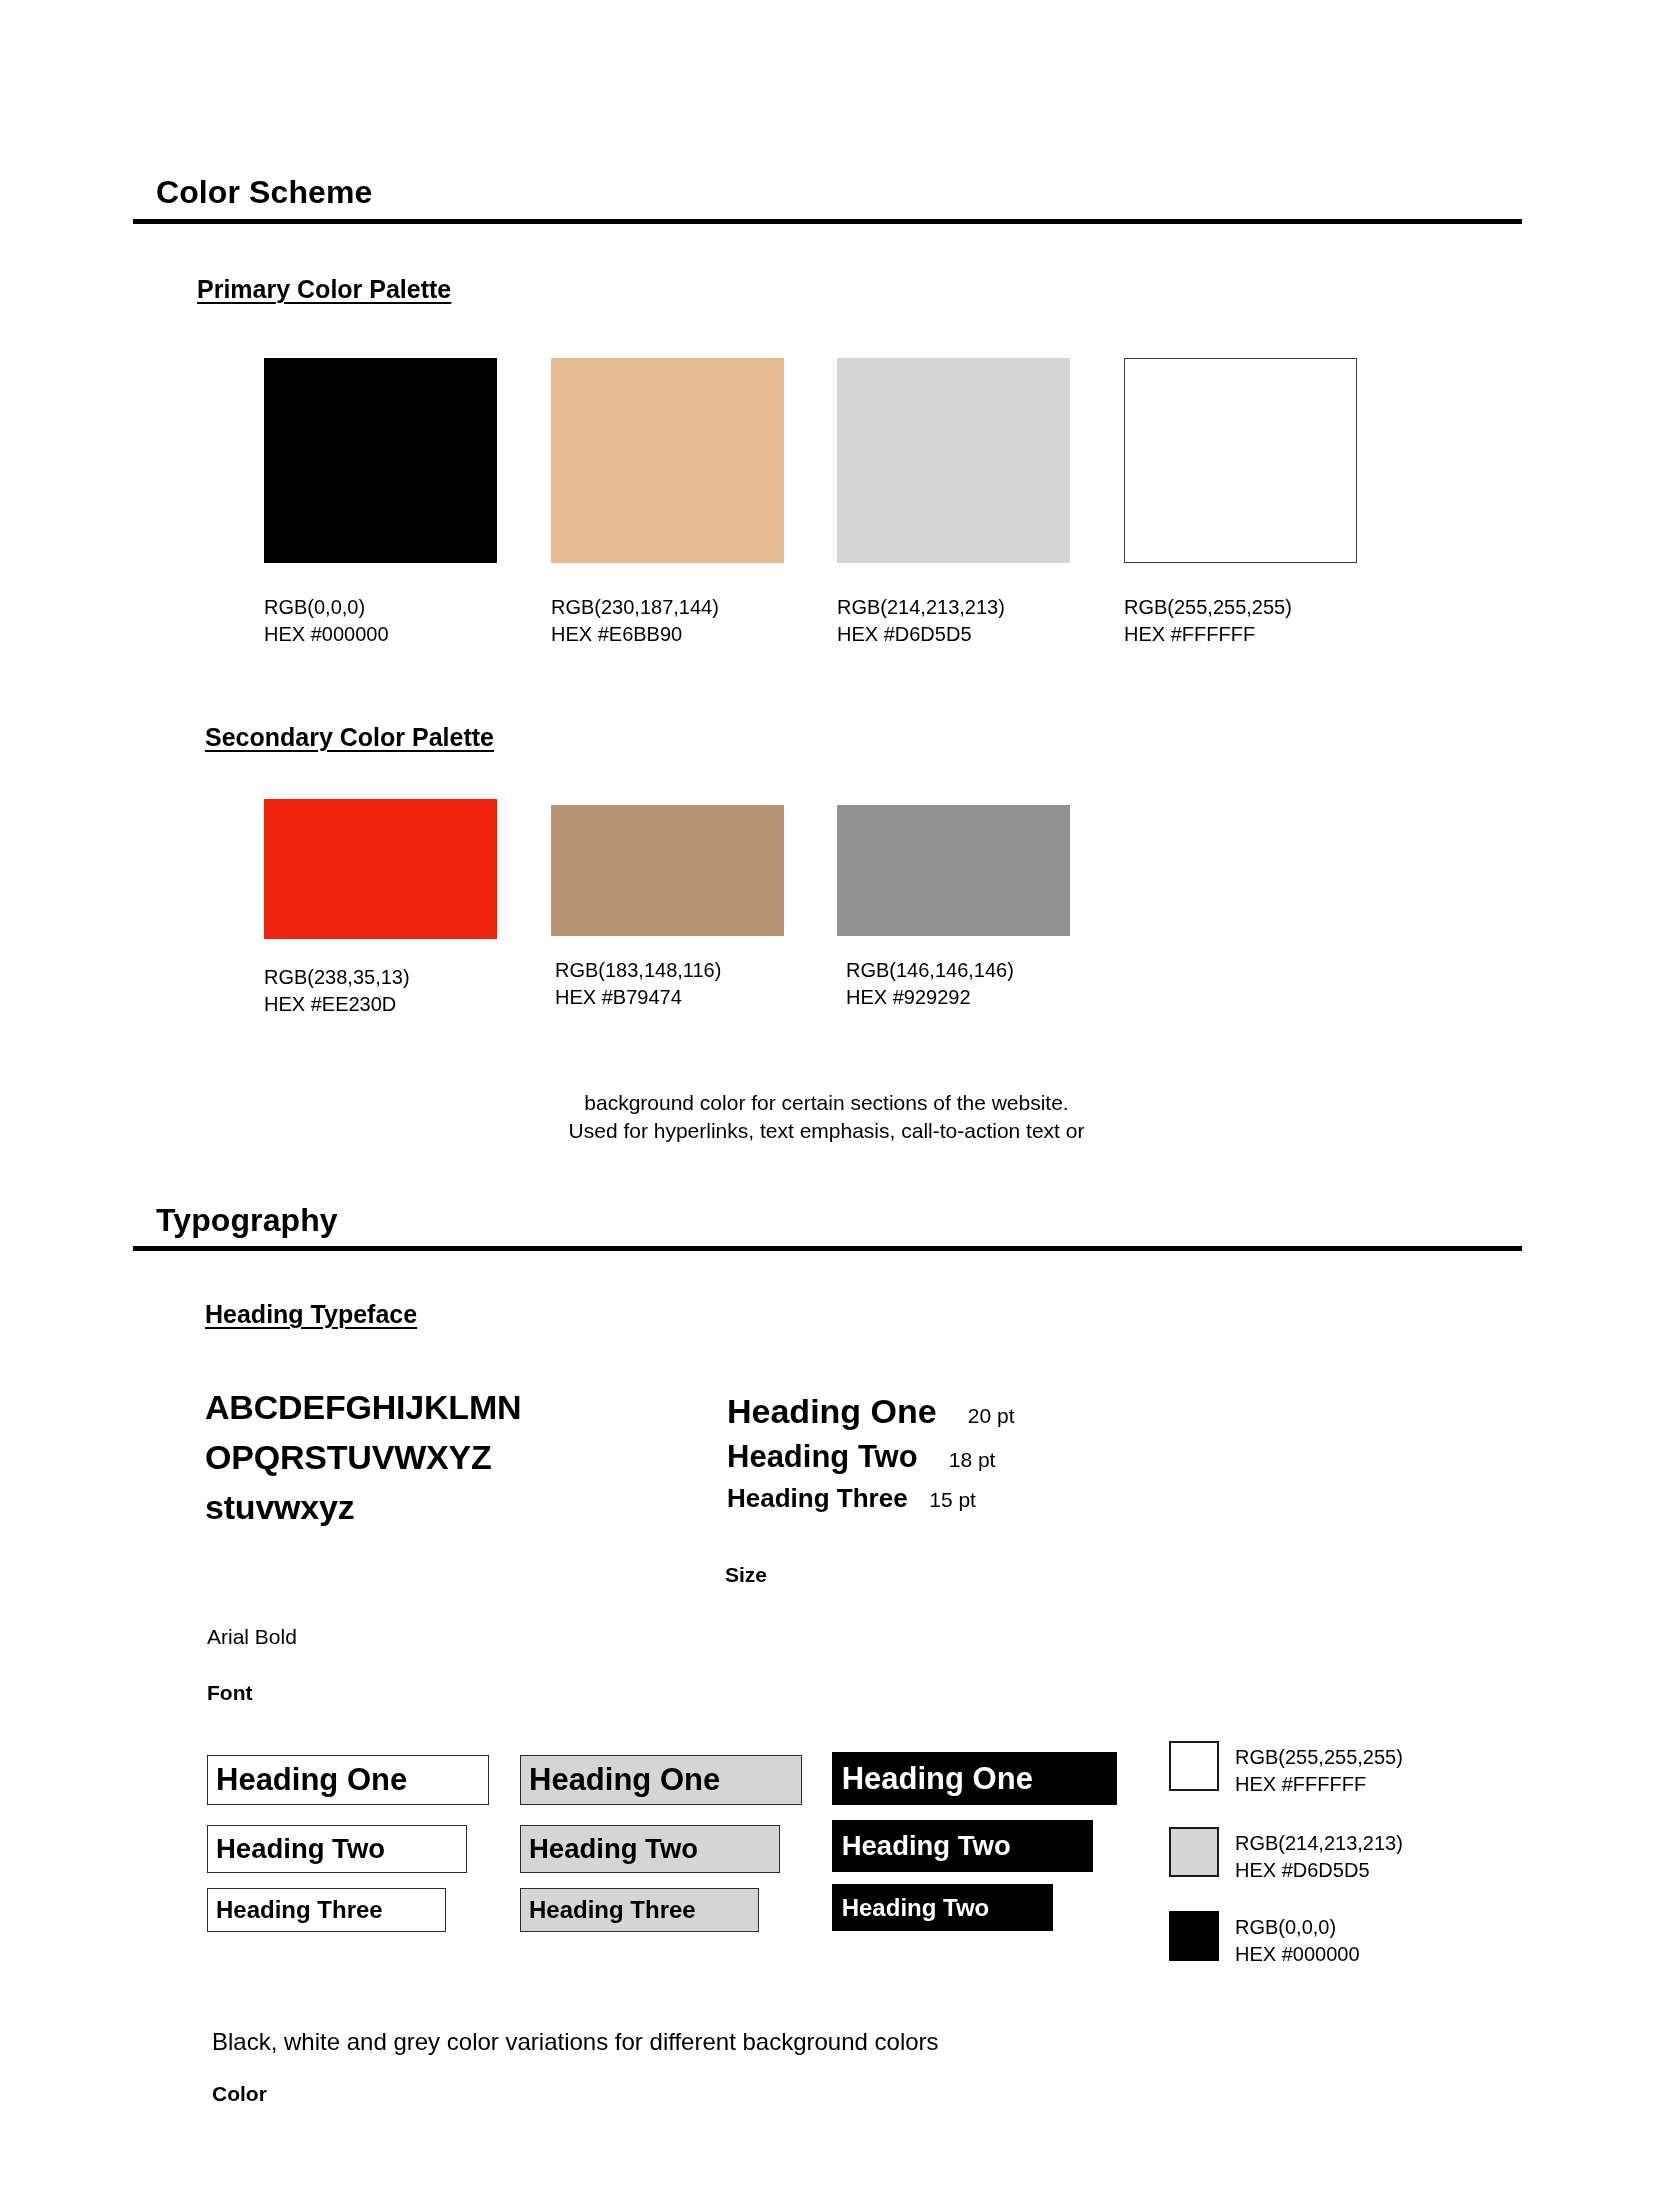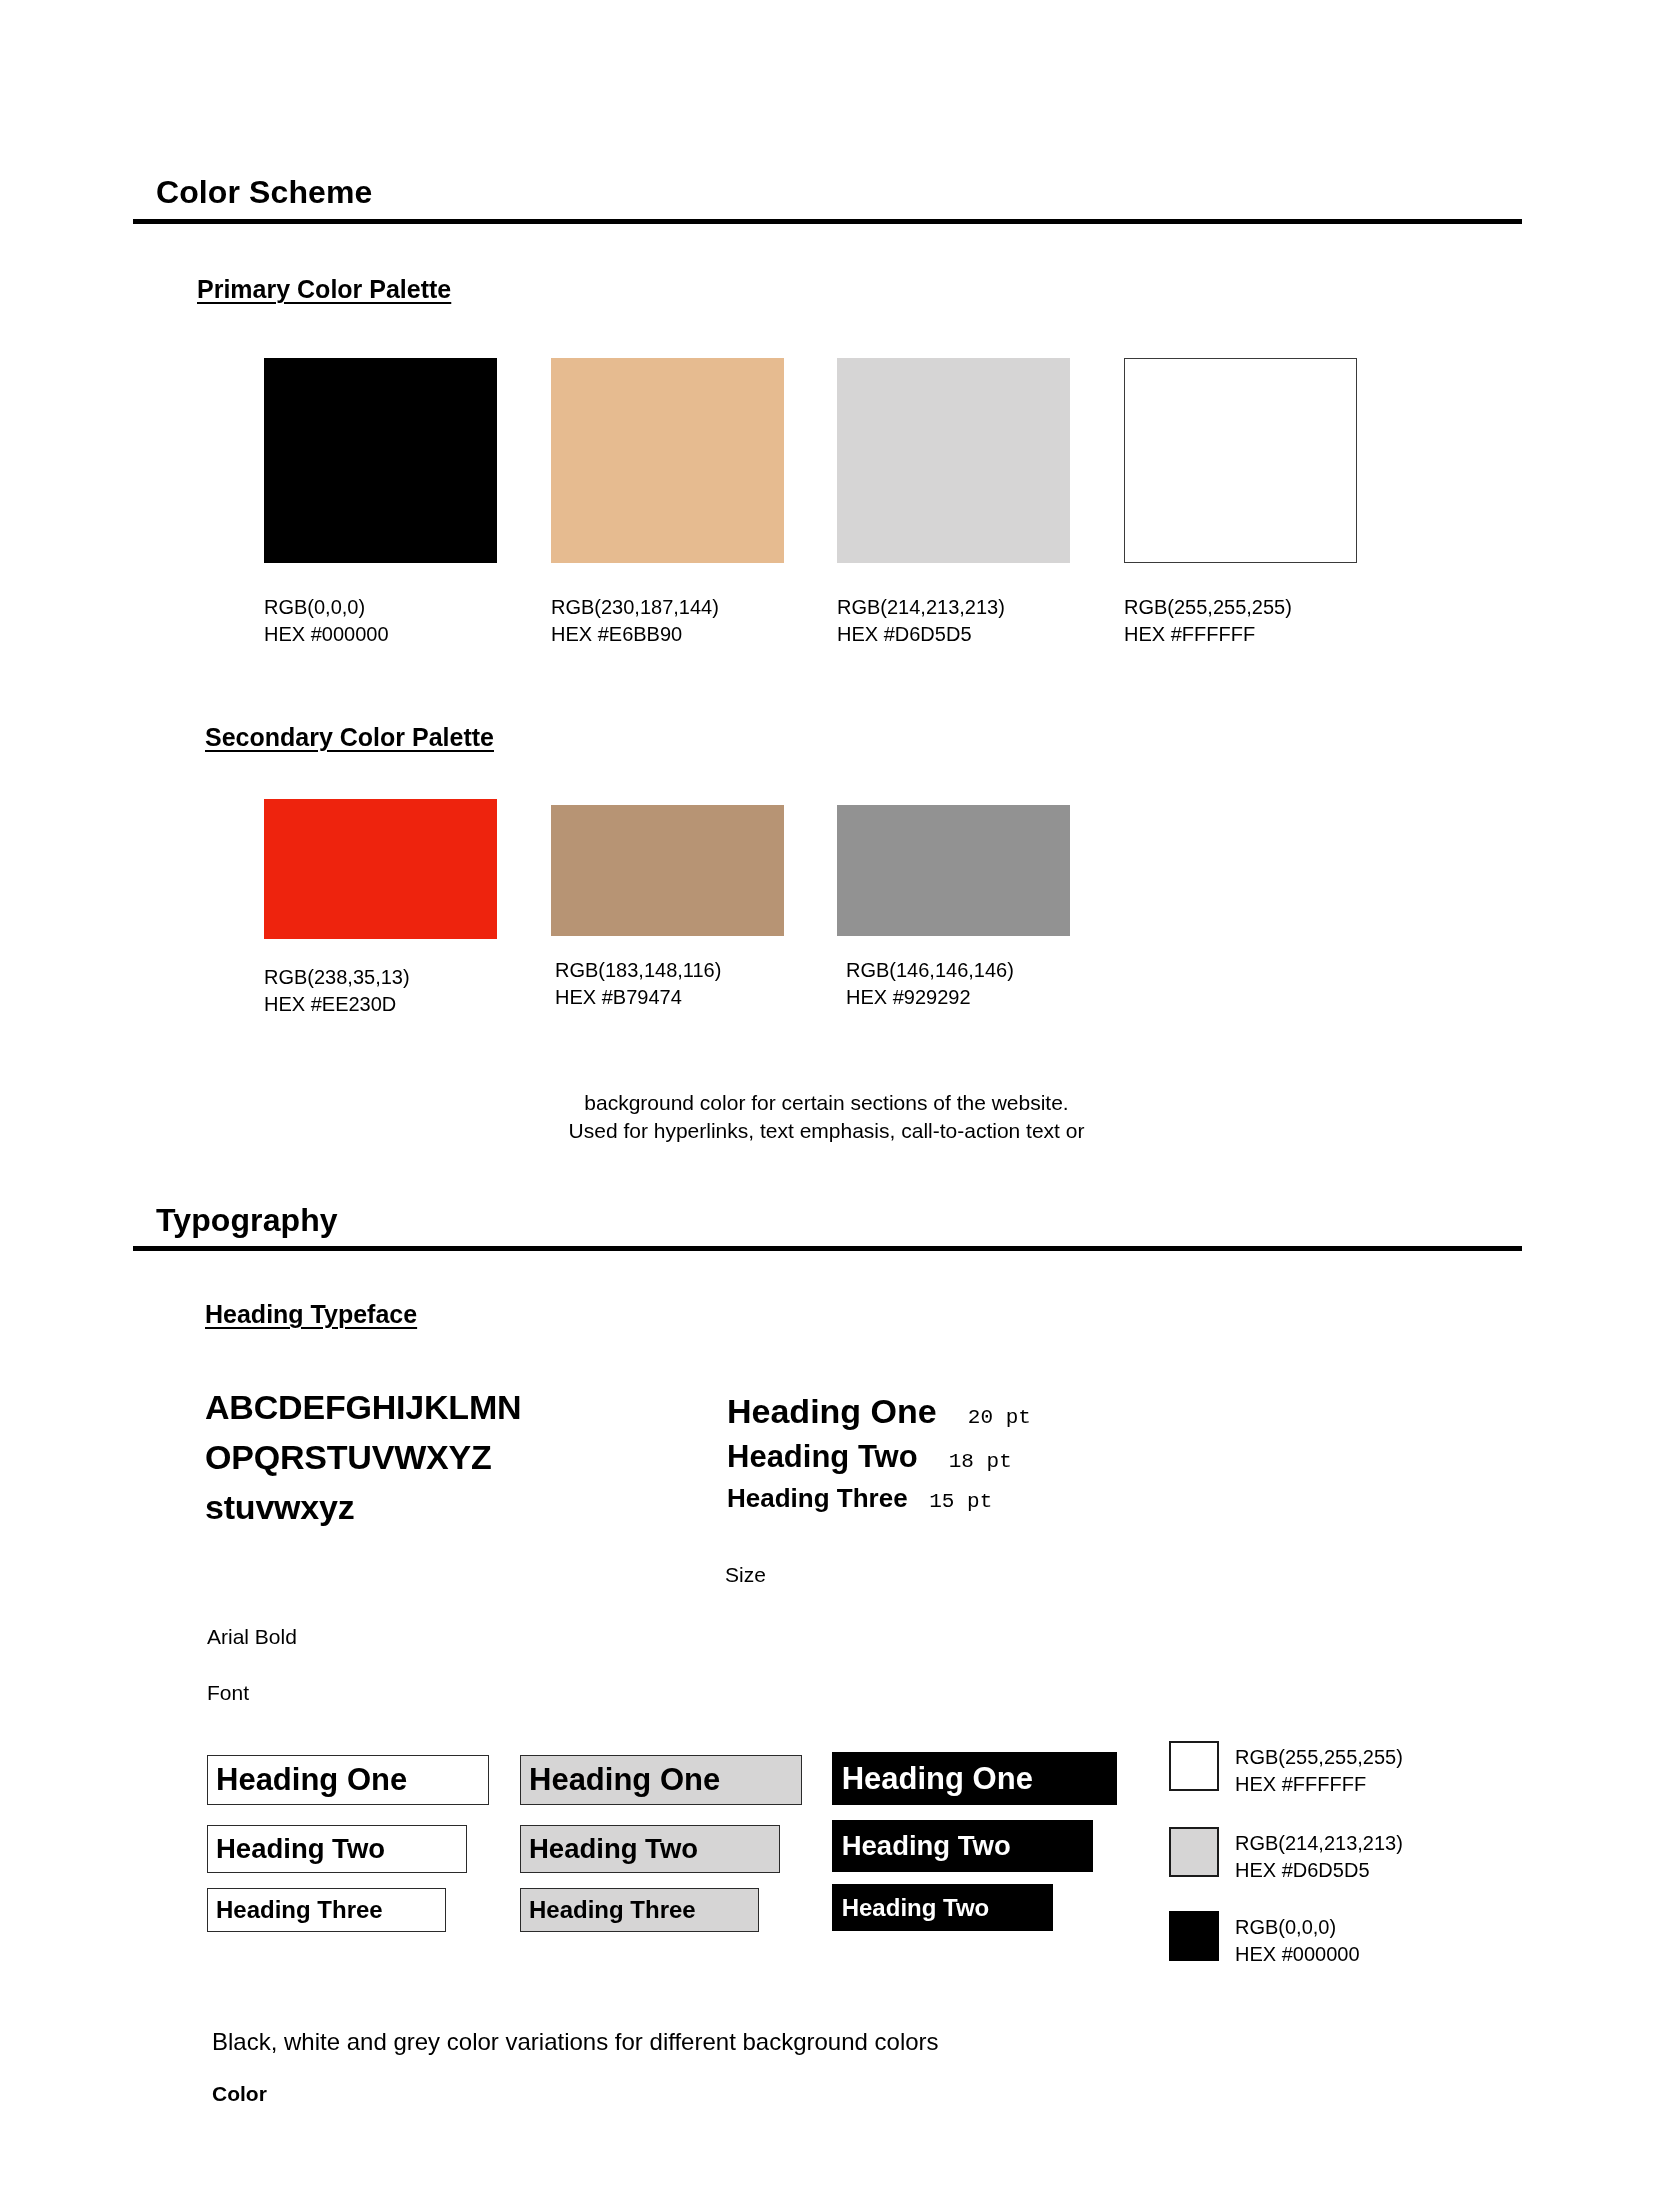--- a/index.html
+++ b/index.html
@@ -73,28 +73,28 @@
     top: 1382px;
     width: 452px;
     font-size: 34px;
     font-weight: bold;
     line-height: 50px;
     letter-spacing: -0.2px;
   }
 
   .size-row { position: absolute; white-space: nowrap; }
   .size-name { font-weight: bold; display: inline-block; vertical-align: baseline; }
-  .size-pt { font-size: 21px; font-weight: normal; display: inline-block; font-family: Liberation Mono, monospace; }
+  .size-pt { font-size: 21px; font-weight: normal; display: inline-block; }
 
   .meta-label {
     position: absolute;
     font-size: 21px;
     white-space: nowrap;
   }
-  .meta-label.bold { font-weight: normal; }
+  .meta-label.bold { font-weight: bold; }
 
   
   .hbox {
     position: absolute;
     box-sizing: border-box;
     display: flex;
     align-items: center;
     font-weight: bold;
     white-space: nowrap;
   }

